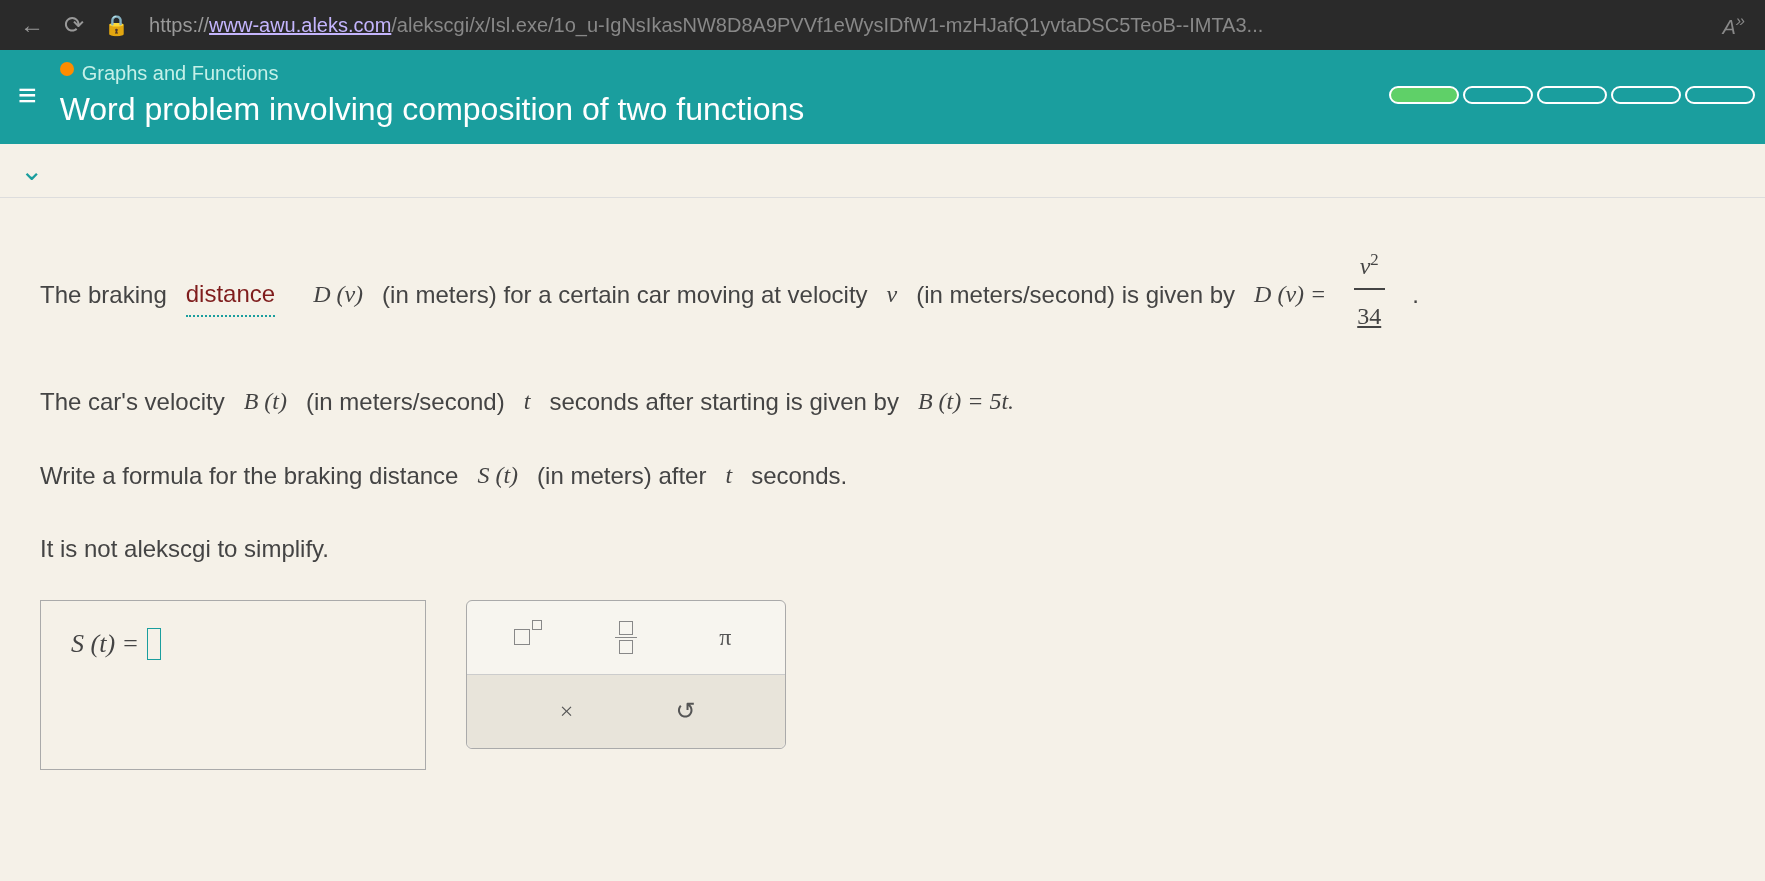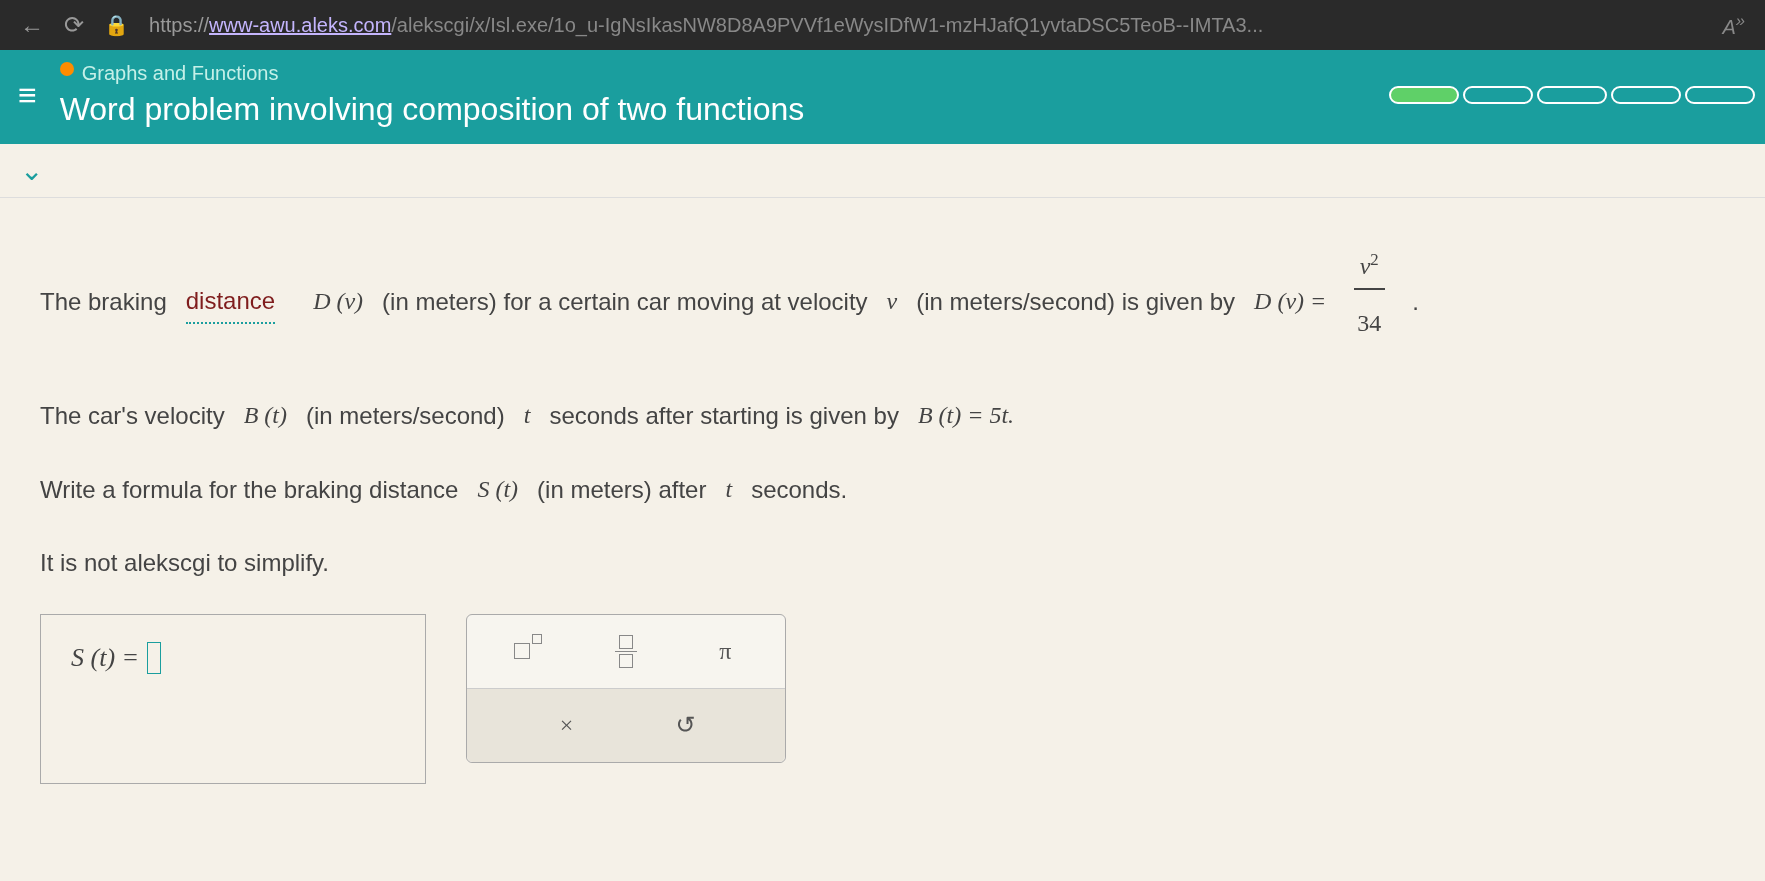--- a/index.html
+++ b/index.html
@@ -107,21 +107,21 @@
     .fraction {
       display: inline-flex;
       flex-direction: column;
       align-items: center;
       vertical-align: middle;
       margin: 7px 6px;
       font-family: 'Times New Roman', serif;
       text-align: center;
     }
     .fraction .num { border-bottom: 2px solid #444; padding: 0 6px; }
-    .fraction .den { padding: 12px 6px; }
+    .fraction .den { padding: 5px 6px; text-decoration: underline; }
     .sup { font-size: 0.7em; vertical-align: super; }
     
     .answer-row {
       display: flex;
       gap: 40px;
       margin-top: 30px;
       align-items: flex-start;
     }
     .answer-box {
       border: 1px solid #aaa;

